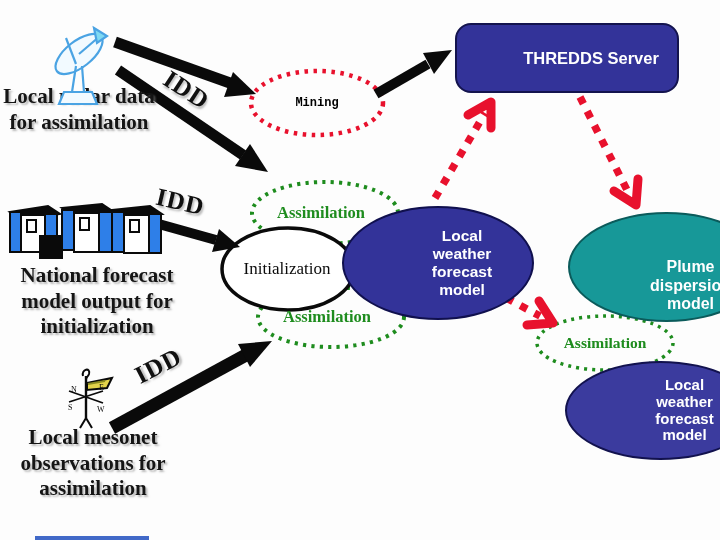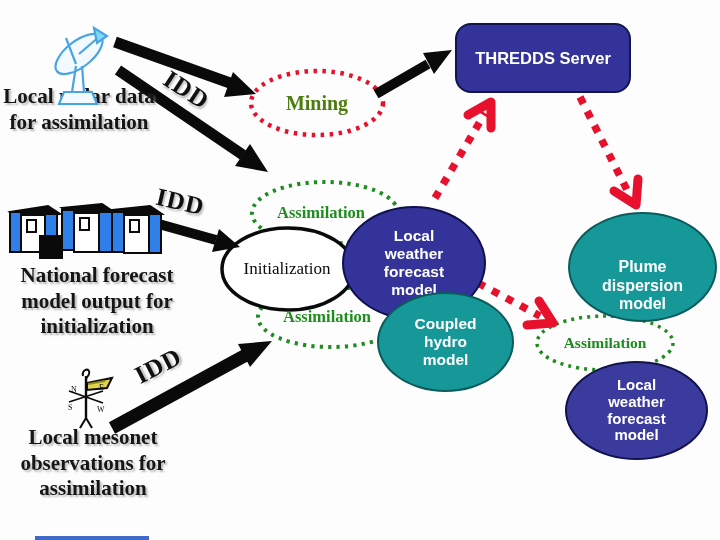--- a/index.html
+++ b/index.html
@@ -14,21 +14,21 @@
     font-size:21px;line-height:1.22;font-weight:600;
     text-shadow:2px 2px 2px rgba(130,130,130,.55);
   }
   .idd{
     position:absolute;z-index:4;font-size:25px;font-weight:bold;color:#101010;
     text-shadow:2px 2px 2px rgba(130,130,130,.5);letter-spacing:1px;
   }
   .node{
     position:absolute;z-index:3;border-radius:50%;
     display:flex;align-items:center;justify-content:center;text-align:center;
-    font-family:"Liberation Sans", sans-serif;font-weight:bold;color:#ffffff;
+    font-family:"Liberation Sans", sans-serif;font-weight:bold;color:#ffffff;padding-left:48px;
   }
   .node.box{border-radius:16px;}
   .proc-label{
     position:absolute;z-index:4;display:flex;align-items:center;justify-content:center;
     text-align:center;font-weight:bold;background:transparent;pointer-events:none;
   }
   .icon{position:absolute;z-index:4;}
 </style>
 </head>
 <body>
@@ -79,33 +79,30 @@
   </svg>
 
   <div class="node box" style="left:455px;top:23px;width:172px;height:66px;background:#333399;border:2px solid #14144e;font-size:16.5px;">
     <span>THREDDS Server</span>
   </div>
 
   <div class="node" style="left:342px;top:206px;width:140px;height:110px;background:#333399;border:2.5px solid #10104e;font-size:15.5px;line-height:1.15;">
     <span style="width:88px;">Local weather forecast model</span>
   </div>
 
-  <div class="node" style="left:377px;top:292px;width:133px;height:96px;background:#179898;border:2.5px solid #0b5b5b;font-size:15.5px;line-height:1.15;">
-    <span style="width:80px;">Coupled hydro model</span>
-  </div>
 
   <div class="node" style="left:568px;top:212px;width:145px;height:106px;background:#179898;border:2.5px solid #0b5b5b;font-size:16px;line-height:1.15;">
     <span style="width:105px;margin-top:38px;">Plume dispersion model</span>
   </div>
 
   <div class="node" style="left:565px;top:361px;width:139px;height:95px;background:#3B3B9E;border:2.5px solid #12124e;font-size:15px;line-height:1.12;">
     <span style="width:85px;">Local weather forecast model</span>
   </div>
 
-  <div class="proc-label" style="left:251px;top:71px;width:132px;height:64px;color:#4d7c0f;font-size:20px;">
+  <div class="proc-label" style="left:251px;top:71px;width:132px;height:64px;color:#000000;font-size:12px;font-family:Liberation Mono, monospace;">
     <span>Mining</span>
   </div>
   <div class="proc-label" style="left:254px;top:182px;width:134px;height:62px;color:#1E8C1E;font-size:16.5px;">
     <span>Assimilation</span>
   </div>
   <div class="proc-label" style="left:224px;top:228px;width:126px;height:82px;color:#0a0a0a;font-size:17px;font-weight:normal;align-items:center;">
     <span>Initialization</span>
   </div>
   <div class="proc-label" style="left:260px;top:287px;width:134px;height:60px;color:#1E8C1E;font-size:16.5px;">
     <span>Assimilation</span>

